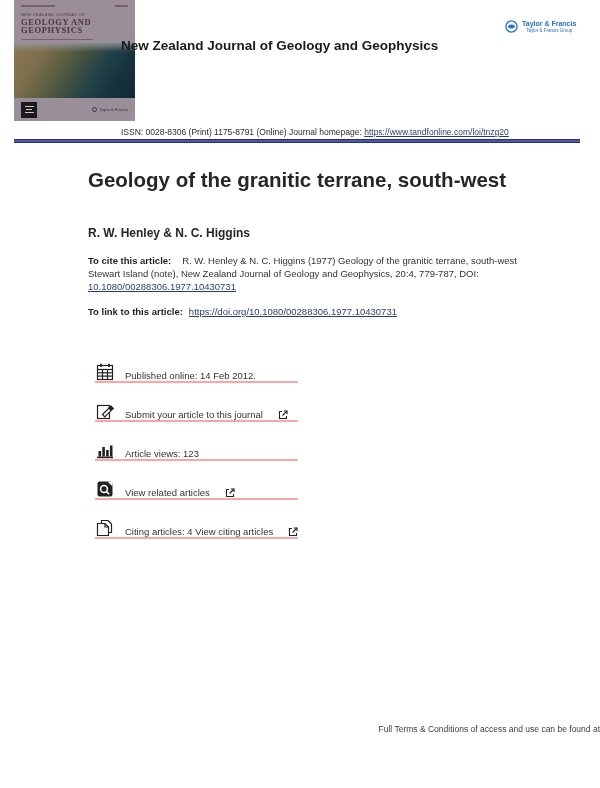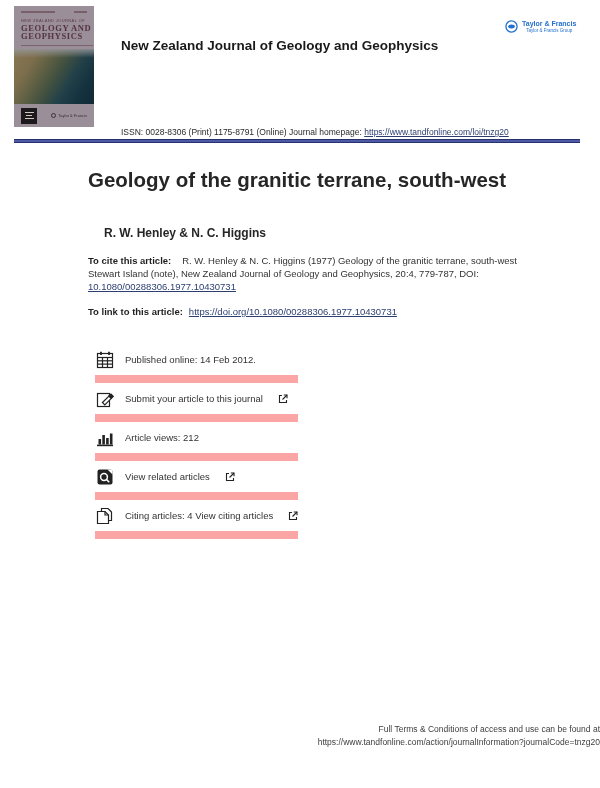--- a/index.html
+++ b/index.html
@@ -7,21 +7,21 @@
   body {
     background:#ffffff;
     font-family:"Liberation Sans", sans-serif;
     color:#262626;
     position:relative;
     overflow:hidden;
   }
 
   
   .cover {
-    position:absolute; left:14px; top:6px; width:80px; height:121px;
+    position:absolute; left:14px; top:0; width:121px; height:121px;
     background:#9a8e99; display:flex; flex-direction:column;
   }
   .cover-top { padding:5px 7px 3px 7px; }
   .cover-meta { display:flex; justify-content:space-between; margin-bottom:5px; }
   .cover-meta .bar { height:1.5px; background:#6e4f5a; opacity:.75; }
   .cover-meta .bar.l { width:34px; } .cover-meta .bar.r { width:13px; }
   .cover-kicker { font-size:4px; letter-spacing:.4px; color:#5c3a46; margin-bottom:1px; white-space:nowrap; }
   .cover-title { font-family:"Liberation Serif", serif; font-size:8.5px; line-height:8.5px;
                  letter-spacing:.6px; color:#533341; font-weight:bold; white-space:nowrap; }
   .cover-sub { margin-top:4px; height:1.5px; width:72px; background:#6e4f5a; opacity:.7; }
@@ -49,32 +49,32 @@
   .issn-line a { color:#2c3e70; text-decoration:underline; }
   .navy-rule {
     position:absolute; left:14px; top:139px; width:566px; height:4px;
     background:linear-gradient(180deg,#27316e 0 27%,#4d59a5 27% 73%,#27316e 73% 100%);
   }
 
   
   .article-title { position:absolute; left:88px; top:158px; font-size:20.5px; line-height:27px;
                    font-weight:bold; color:#262626;margin-top:8px; }
   .article-title span { display:block; }
-  .authors { position:absolute; left:104px; top:226px; font-size:12px; font-weight:bold; color:#262626; }
+  .authors { position:absolute; left:88px; top:226px; font-size:12px; font-weight:bold; color:#262626; }
 
   .cite { position:absolute; left:88px; top:254px; width:458px; font-size:9.5px; line-height:13px; color:#333; }
   .cite strong { color:#1f1f1f; margin-right:11px;text-align:center; }
   a.doi-link { display:block; color:#2c3e70; text-decoration:underline; width:max-content; }
   .link-line { position:absolute; left:88px; top:306px; font-size:9.5px; color:#333; }
   .link-line strong { margin-right:6px; color:#1f1f1f; }
   .link-line a { color:#2c3e70; text-decoration:underline; }
 
   
   .actions { position:absolute; left:95px; top:344px; width:203px; }
-  .action-row { display:flex; align-items:center; gap:11px; height:39px; border-bottom:8px solid #fca5a5; }
+  .action-row { display:flex; align-items:flex-end; gap:11px; height:39px; border-bottom:2px solid #fca5a5; }
   .action-icon { width:19px; display:flex; justify-content:center; flex-shrink:0; }
   .action-label { font-size:9.5px; color:#333; white-space:nowrap; }
   .ext { margin-left:4px; display:inline-flex; }
 
   
   .footer { position:absolute; left:0; top:723px; width:600px; text-align:right;
             font-size:8.5px; line-height:13px; color:#3d3d3d; }
 </style>
 </head>
 <body>
@@ -174,21 +174,21 @@
   <div class="action-row">
     <span class="action-icon">
       <svg width="18" height="18" viewBox="0 0 18 18">
         <line x1="1" y1="16.4" x2="17" y2="16.4" stroke="#222" stroke-width="1.6"></line>
         <rect x="2.5" y="10" width="2.6" height="5.5" fill="#222"></rect>
         <rect x="6.3" y="6" width="2.6" height="9.5" fill="#222"></rect>
         <rect x="10.1" y="9" width="2.6" height="6.5" fill="#222"></rect>
         <rect x="13.9" y="4.5" width="2.6" height="11" fill="#222"></rect>
       </svg>
     </span>
-    <span class="action-label">Article views: 212</span>
+    <span class="action-label">Article views: 123</span>
   </div>
 
   <div class="action-row">
     <span class="action-icon">
       <svg width="18" height="18" viewBox="0 0 18 18">
         <rect x="1.5" y="1.5" width="15" height="15" rx="2" fill="#222"></rect>
         <path d="M11.5 1.5 H16.5 V6.5 Z" fill="#ffffff"></path>
         <circle cx="8" cy="9" r="3.4" fill="none" stroke="#ffffff" stroke-width="1.5"></circle>
         <line x1="10.4" y1="11.4" x2="13.2" y2="14.2" stroke="#ffffff" stroke-width="1.5"></line>
       </svg>
@@ -218,14 +218,13 @@
         <path d="M4.5 5.5 L9 1"></path>
         <path d="M5.8 1 H9 V4.2"></path>
       </svg>
     </span>
   </div>
 
 </div>
 
 <div class="footer">
   <div>Full Terms &amp; Conditions of access and use can be found at</div>
-  <div>https://www.tandfonline.com/action/journalInformation?journalCode=tnzg20</div>
 </div>
 
 </body></html>

